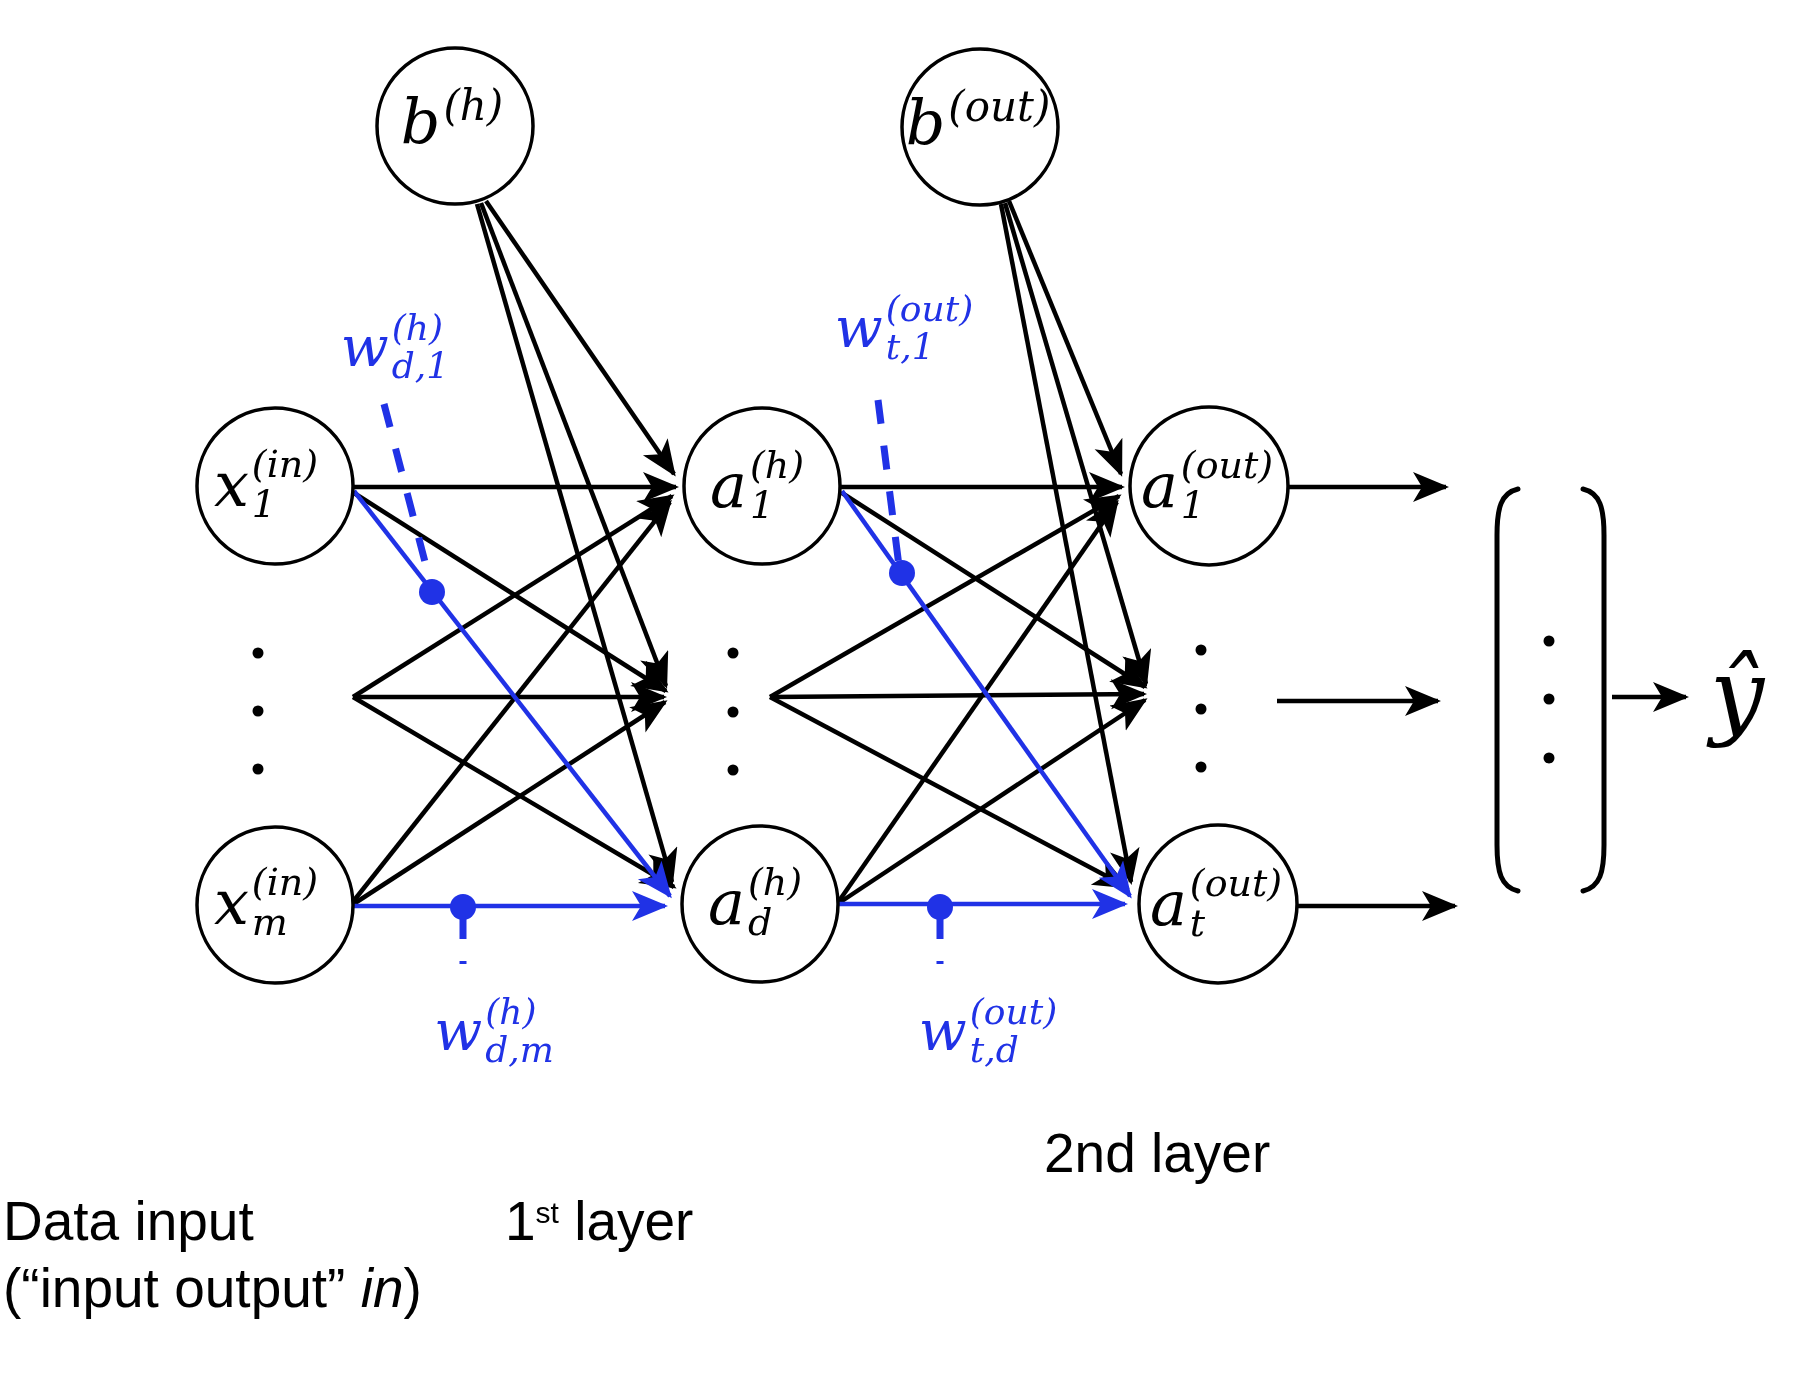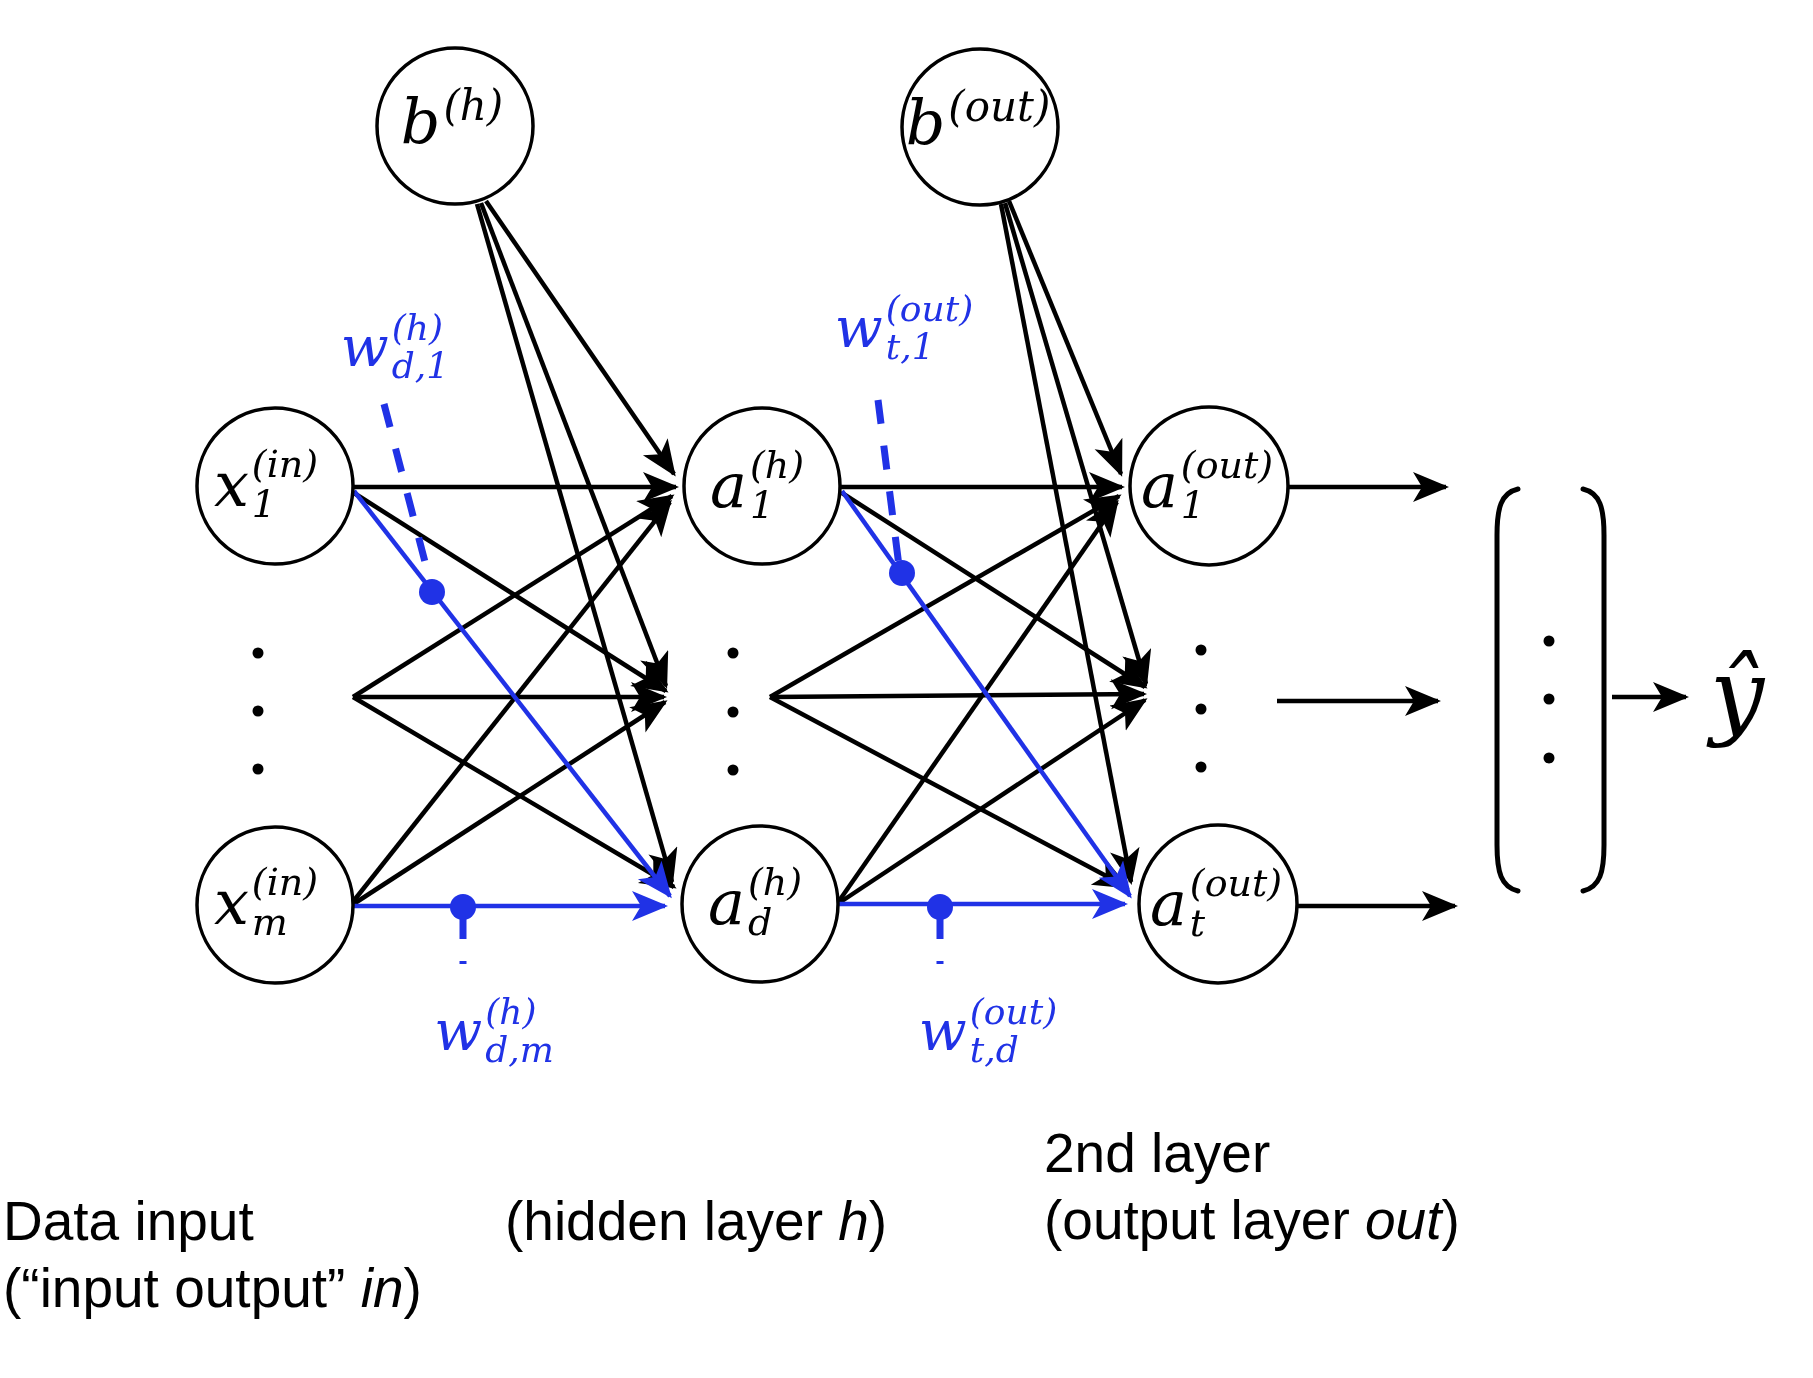--- a/index.html
+++ b/index.html
@@ -216,20 +216,19 @@
       </span>
   </div>
 
   <div class="yhat" style="left:1737px;top:694px;">ŷ</div>
 
   <div class="caption" style="left:263px;top:1188px;">
     <div>Data input</div>
     <div><span>(“input output” </span><span class="it">in</span><span>)</span></div>
   </div>
   <div class="caption" style="left:765px;top:1188px;">
-    <div><span>(hidden layer </span><span class="it">h</span><span>)</span></div>
+    <div><span>1</span><sup>st</sup><span> layer</span></div>
   </div>
   <div class="caption" style="left:1304px;top:1120px;">
     <div>2nd layer</div>
-    <div><span>(output layer </span><span class="it">out</span><span>)</span></div>
   </div>
 
 </div>
 
 </body></html>

